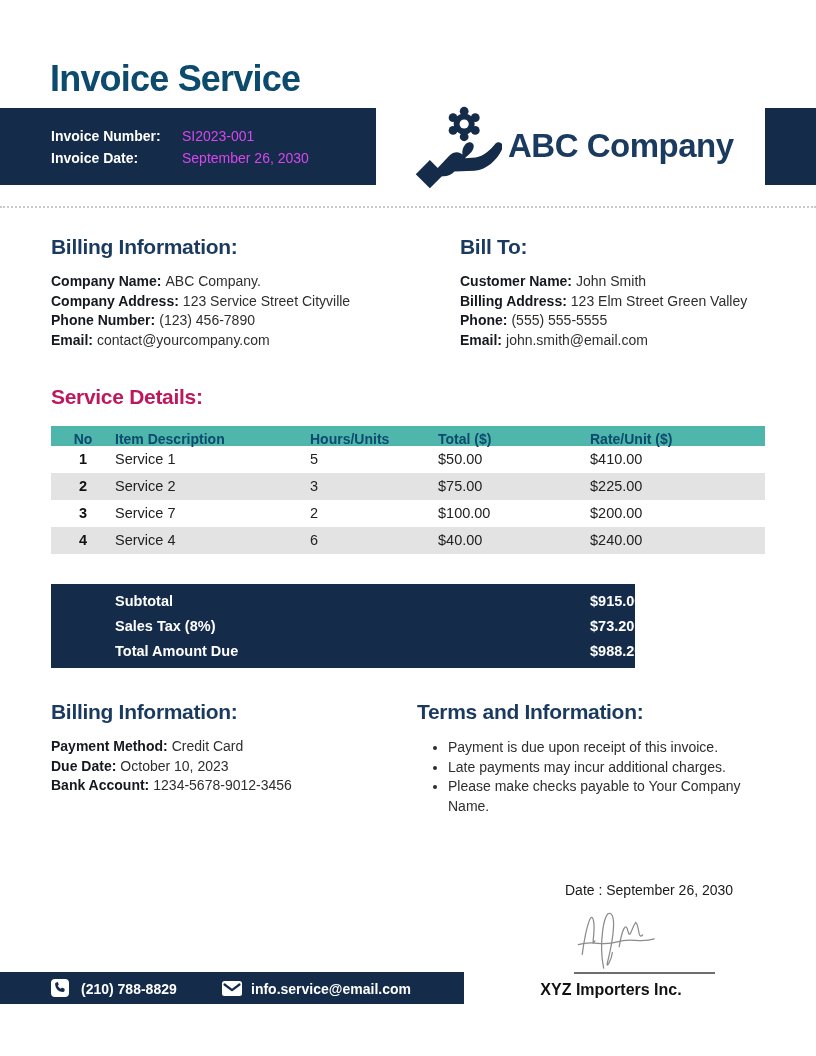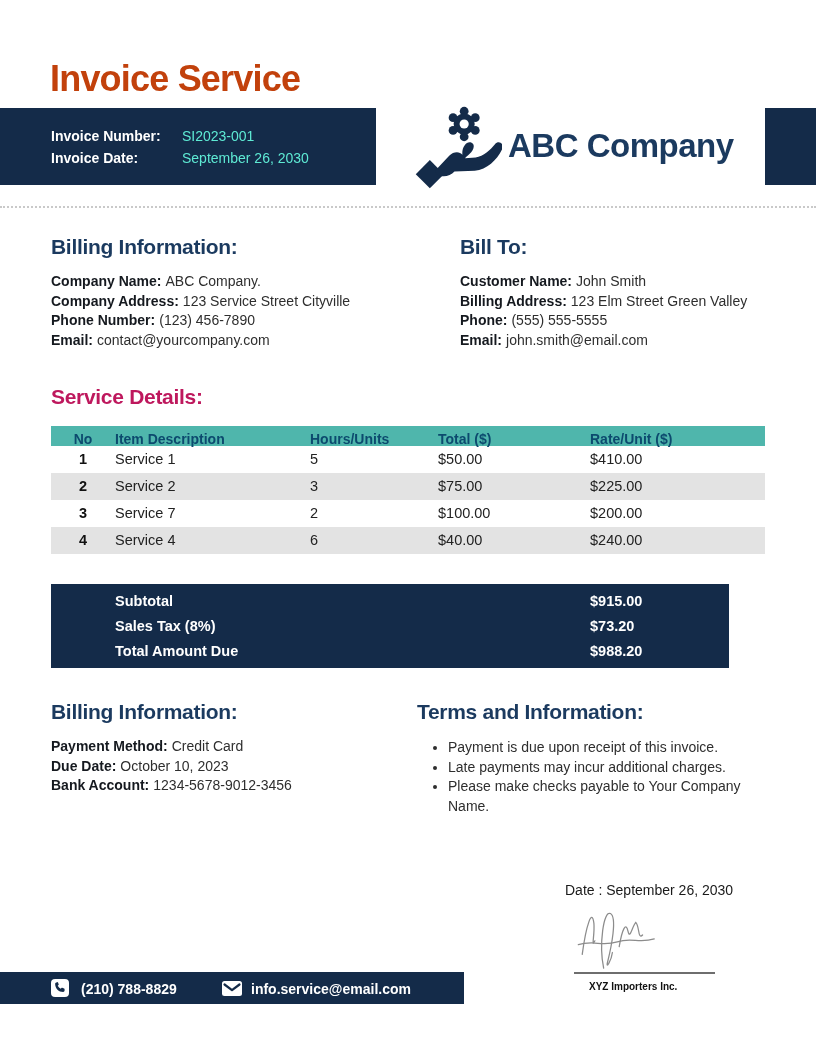--- a/index.html
+++ b/index.html
@@ -2,27 +2,27 @@
 <html><head>
 <meta charset="utf-8">
 <style>
   :root { --navy:#142b49; --teal:#4fb6ac; --stripe:#e3e3e3; --headnavy:#1b3a5f; }
   * { margin:0; padding:0; box-sizing:border-box; }
   html,body { background:#fff; }
   body { width:816px; height:1056px; font-family:"Liberation Sans", sans-serif; }
   .page { position:relative; width:816px; height:1056px; background:#fff; overflow:hidden; }
   .abs { position:absolute; }
 
-  .title { left:50px; top:58px; font-size:36px; font-weight:700; color:#c2410c; letter-spacing:-0.8px; }
+  .title { left:50px; top:58px; font-size:36px; font-weight:700; color:#0c4a6e; letter-spacing:-0.8px; }
 
   .inv-bar { left:0; top:108px; width:376px; height:77px; background:var(--navy); color:#fff;
              display:flex; flex-direction:column; justify-content:center; gap:6px; padding-left:51px; font-size:14px; }
   .inv-row { display:flex;align-items:center; }
   .inv-label { width:131px; font-weight:700; }
-  .inv-value { color:#5eead4; }
+  .inv-value { color:#d946ef; }
 
   .side-notch { left:765px; top:108px; width:51px; height:77px; background:var(--navy); }
 
   .logo-svg { left:414px; top:102px; width:88px; height:88px; }
   .company-name { left:508px; top:129px; font-size:33px; line-height:33px; font-weight:700; color:var(--headnavy); letter-spacing:-0.5px; }
 
   .dotted-sep { left:0; top:206px; width:816px; border-top:2px dotted #c9c9c9; }
 
   .sec-heading { font-size:21px; font-weight:700; color:var(--headnavy); letter-spacing:-0.3px; }
   .sec-heading.dark { color:#be185d; }
@@ -37,36 +37,36 @@
   #service-h { left:51px; top:385px; }
 
   .table { left:51px; top:426px; width:714px; }
   .t-head, .t-row { display:grid; grid-template-columns:64px 195px 128px 152px 175px; }
   .t-head { background:var(--teal); color:#0c4a6e; font-weight:700; font-size:14px; height:20px; line-height:26px; }
   .t-row  { height:27px; line-height:27px; font-size:14.5px; color:#222; background:#fff; }
   .t-row:nth-of-type(odd) { background:var(--stripe); }
   .c-no { text-align:center; }
   .t-row .c-no { font-weight:700; color:#111; }
 
-  .summary { left:51px; top:584px; width:678px; height:84px; background:var(--navy); color:#fff;
+  .summary { left:51px; top:584px; width:584px; height:84px; background:var(--navy); color:#fff;
              display:flex; flex-direction:column; justify-content:space-evenly; font-size:14.5px; font-weight:700; }
   .sum-row { display:grid; grid-template-columns:64px 475px 175px; }
   .sum-row .lbl { grid-column:2; }
   .sum-row .val { grid-column:3; }
 
   #billing2-h { left:51px; top:700px; }
   #billing2-f { left:51px; top:737px; }
   #terms-h { left:417px; top:700px; }
   .terms-list { left:434px; top:738px; width:332px; font-size:14px; line-height:19.6px; color:#2e2e2e; padding-left:14px; }
   .terms-list li { margin:0; }
 
   #sig-date { left:565px; top:882px; font-size:14px; color:#1a1a1a; }
   #sig-img  { left:568px; top:898px; width:118px; height:73px; }
   #sig-line { left:574px; top:972px; width:141px; border-top:2px solid #6e6e6e; }
-  #signer   { left:589px; top:981px; width:160px; font-weight:700; font-size:10px; color:#111; }
+  #signer   { left:531px; top:981px; width:160px; text-align:center; font-weight:700; font-size:16px; color:#111; }
 
   .footer-bar { left:0; top:972px; width:464px; height:32px; background:var(--navy); }
   .f-icon-phone { left:51px; top:979px; width:18px; height:18px; }
   .f-phone { left:81px; top:981px; font-size:14px; font-weight:700; color:#fff; }
   .f-icon-mail { left:222px; top:981px; width:20px; height:15px; }
   .f-email { left:251px; top:981px; font-size:14px; font-weight:700; color:#fff; }
 </style>
 </head>
 <body>
 

